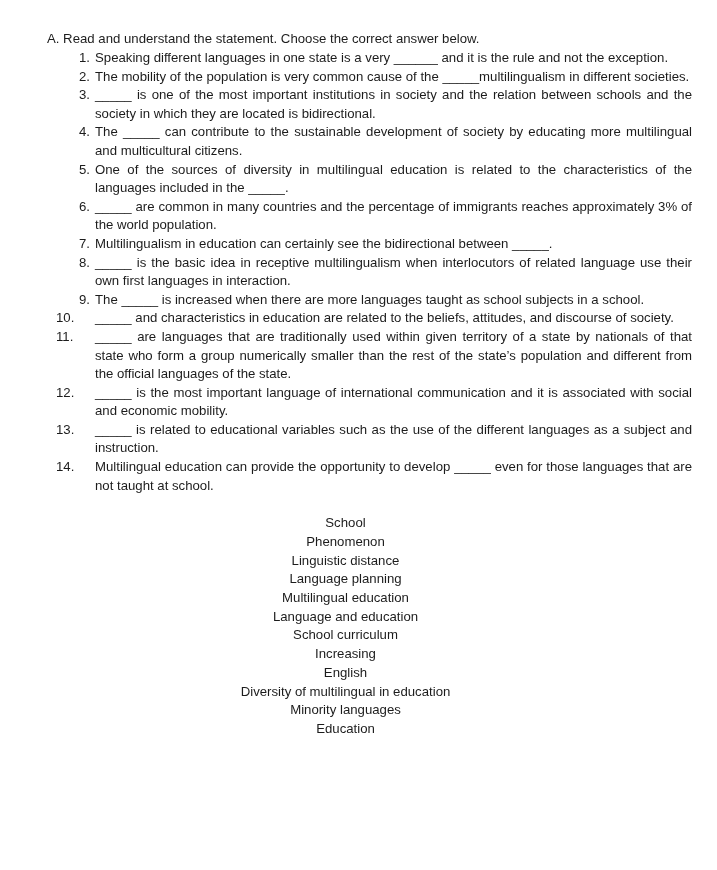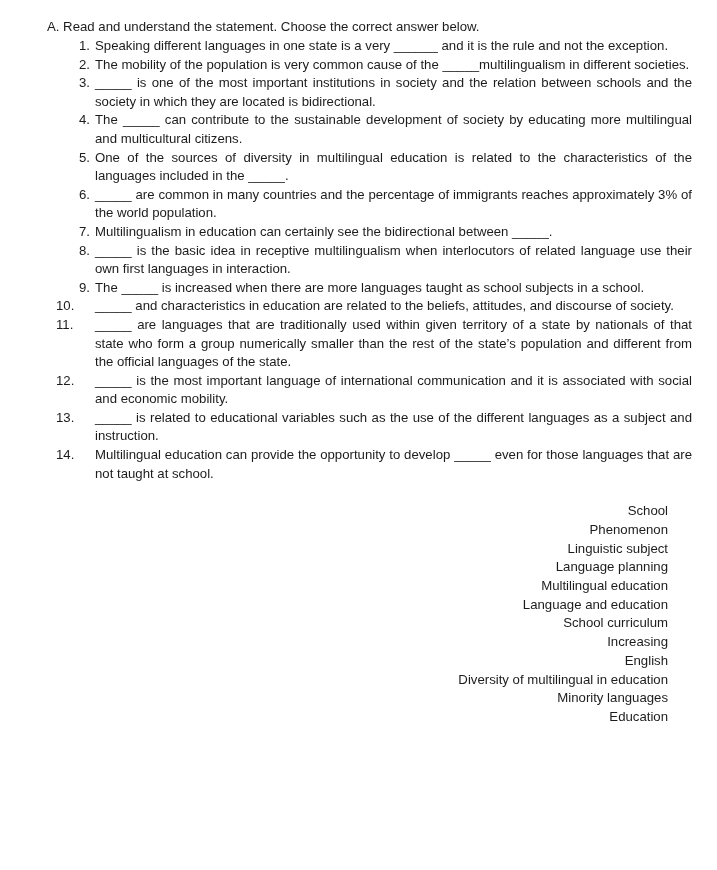--- a/index.html
+++ b/index.html
@@ -12,21 +12,21 @@
     height: 870px;
     font-family: "Liberation Sans", sans-serif;
     color: #1c1c1c;
     -webkit-font-smoothing: antialiased;
   }
   .page {
     position: relative;
     width: 717px;
     height: 870px;
     box-sizing: border-box;
-    padding: 18px 25px 0 47px;
+    padding: 30px 25px 0 47px;
     overflow: hidden;
   }
 
   
   .section-heading {
     font-size: 13.2px;
     line-height: 18.5px;
     color: #1c1c1c;
     white-space: nowrap;
     margin: 0 0 0.5px 0;
@@ -76,21 +76,20 @@
     text-align: center;
     font-size: 13.2px;
     line-height: 18.7px;
     position: relative;
     left: -24px;   
   }
   .word-bank li {
     margin: 0;
     padding: 0;
     white-space: nowrap;
-    text-align: right;
   }
 
   .bank-spacer { height: 19px; }
 </style>
 </head>
 <body>
 
 <div class="page">
 
   <p class="section-heading">A. Read and understand the statement. Choose the correct answer below.</p>
@@ -168,21 +167,21 @@
     </li>
 
 
   </ol>
 
   <div class="bank-spacer"></div>
 
   <ul class="word-bank">
     <li>School</li>
     <li>Phenomenon</li>
-    <li>Linguistic subject</li>
+    <li>Linguistic distance</li>
     <li>Language planning</li>
     <li>Multilingual education</li>
     <li>Language and education</li>
     <li>School curriculum</li>
     <li>Increasing</li>
     <li>English</li>
     <li>Diversity of multilingual in education</li>
     <li>Minority languages</li>
     <li>Education</li>
   </ul>

